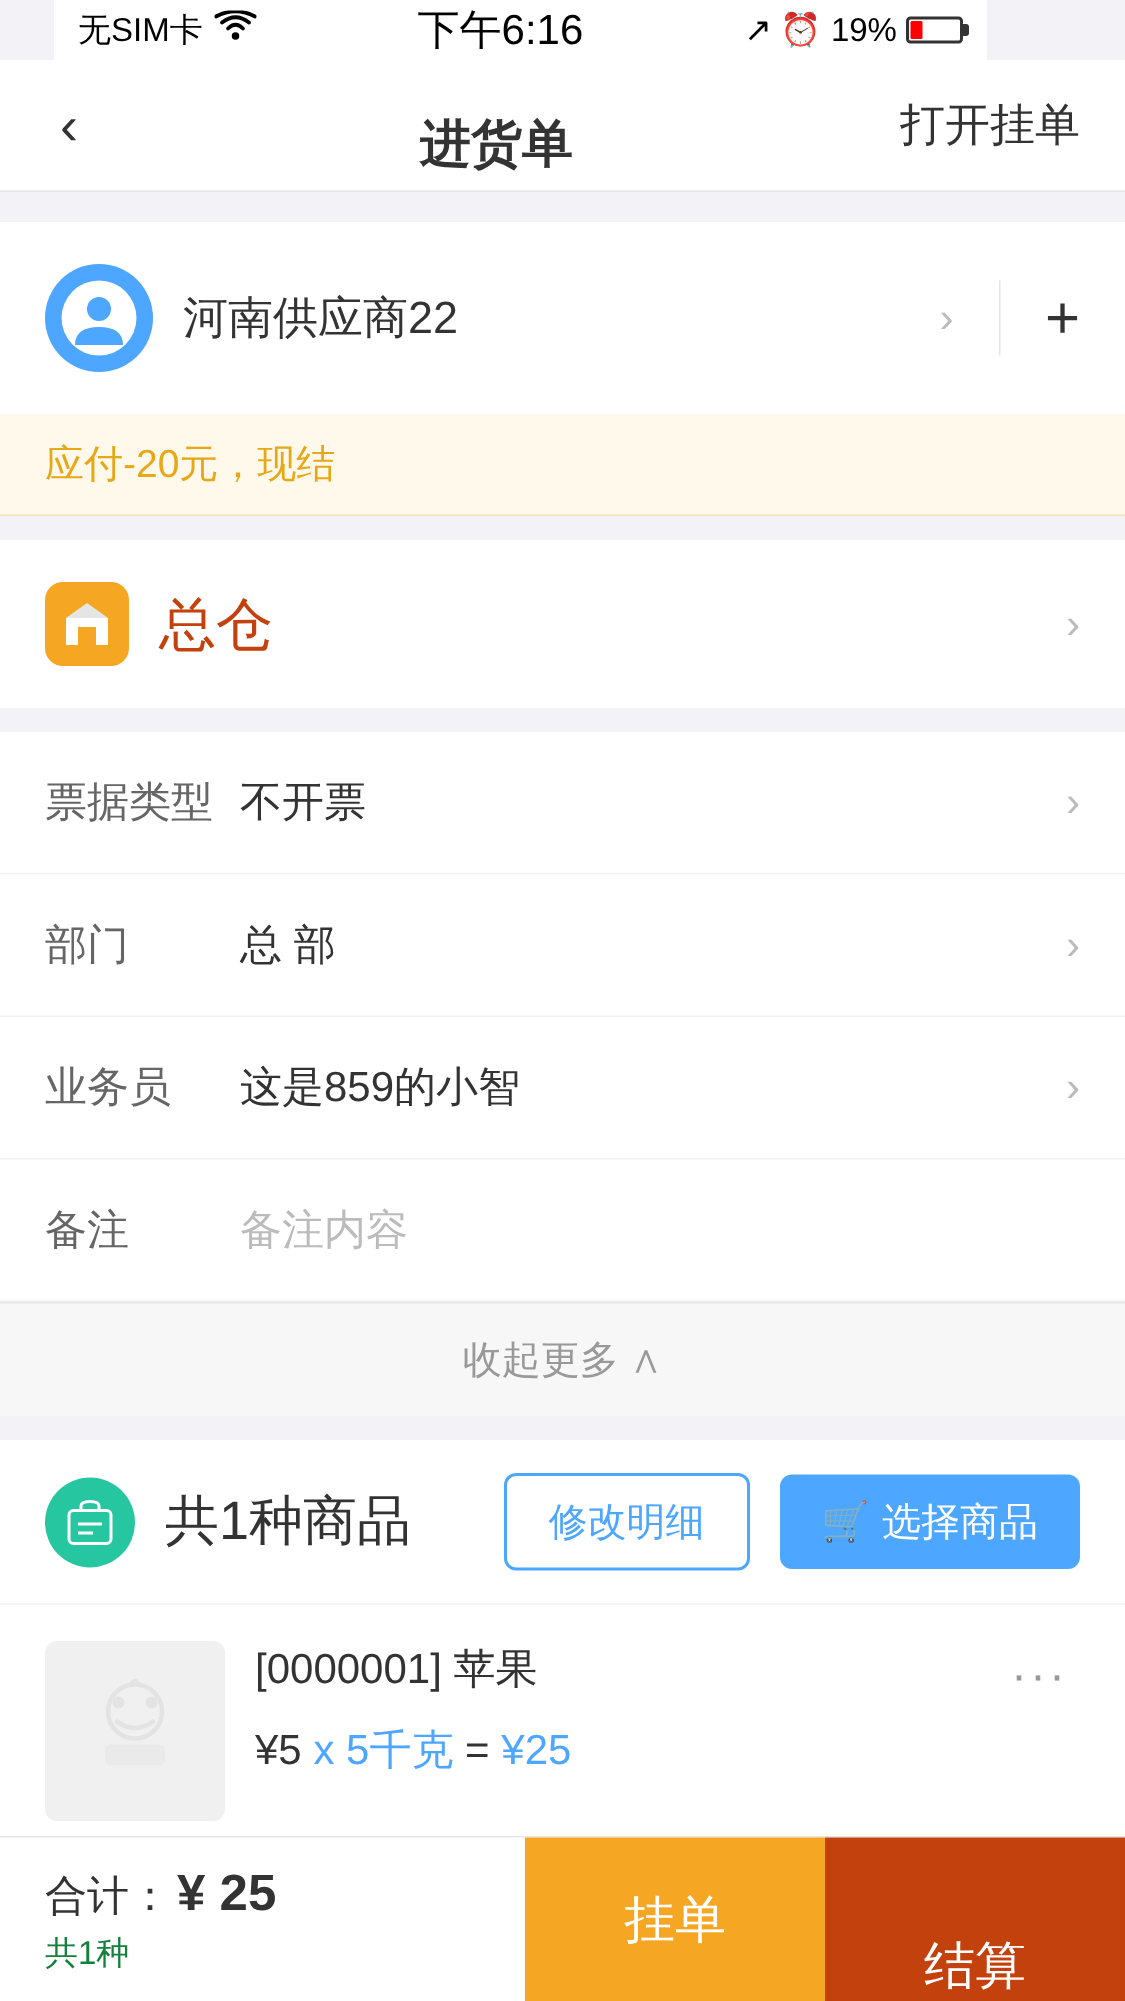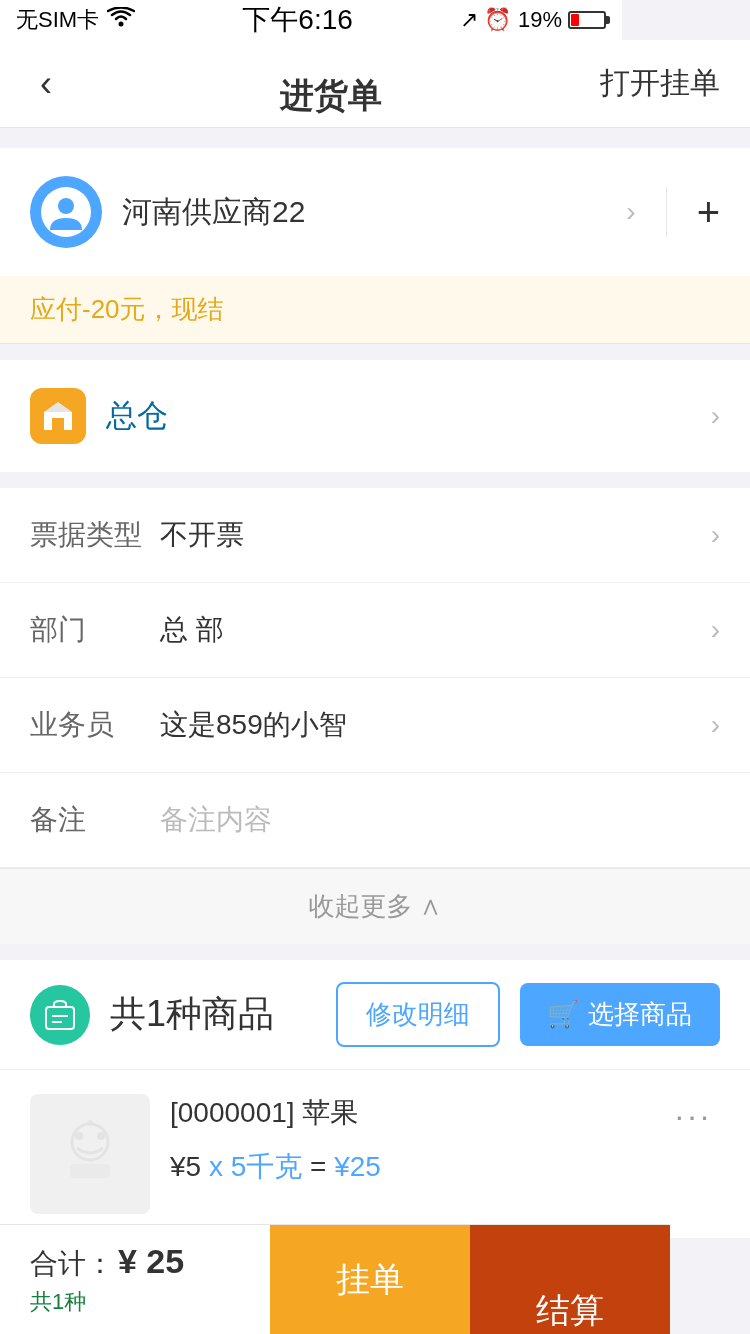--- a/index.html
+++ b/index.html
@@ -167,22 +167,22 @@
       border-radius: 12px;
       background: #f5a623;
       display: flex;
       align-items: center;
       justify-content: center;
       margin-right: 20px;
       flex-shrink: 0;
     }
     .warehouse-name {
       flex: 1;
-      font-size: 31px;
-      color: #0369a1;
+      font-size: 38px;
+      color: #c2410c;
     }
 
     
     .form-row {
       display: flex;
       align-items: center;
       padding: 28px 30px;
       background: #fff;
       border-bottom: 1px solid #f0f0f0;
     }
@@ -300,21 +300,21 @@
       cursor: pointer;
       padding: 4px 8px;
       letter-spacing: 2px;
     }
 
     
     .footer {
       position: fixed;
       bottom: 0;
       left: 0;
-      width: 670px;
+      width: 750px;
       height: 110px;
       display: flex;
       align-items: stretch;
       background: #fff;
       border-top: 1px solid #e5e5e5;
     }
     .footer-total {
       flex: 1;
       display: flex;
       flex-direction: column;
@@ -355,21 +355,21 @@
       align-items: flex-end;
       justify-content: center;
       cursor: pointer;
       font-weight: 500;
     }
     .gap-bottom { margin-bottom: 140px; }
   </style>
 </head>
 <body>
 
-<div class="status-bar" style="width: 622px; height: 40px; background: rgb(255, 255, 255); display: flex; align-items: center; justify-content: space-between; padding: 0px 16px; font-size: 22px;">
+<div class="status-bar" style="width: 622px; height: 40px; background: rgb(255, 255, 255); display: flex; align-items: center; justify-content: space-between; padding: 0px 16px; font-size: 22px; margin-left: 36px;">
   <div class="status-left">
     <span>无SIM卡</span>
     <span>
       <svg width="28" height="20" viewBox="0 0 28 20">
         <path d="M14 16 Q14 16 14 16" stroke="#000" stroke-width="3" fill="none"></path>
         <circle cx="14" cy="17" r="2.5" fill="#000"></circle>
         <path d="M9 12 Q14 7 19 12" stroke="#000" stroke-width="2.5" fill="none" stroke-linecap="round"></path>
         <path d="M5 8 Q14 1 23 8" stroke="#000" stroke-width="2.5" fill="none" stroke-linecap="round"></path>
         <path d="M1 4 Q14 -3 27 4" stroke="#000" stroke-width="2.5" fill="none" stroke-linecap="round"></path>
       </svg>

